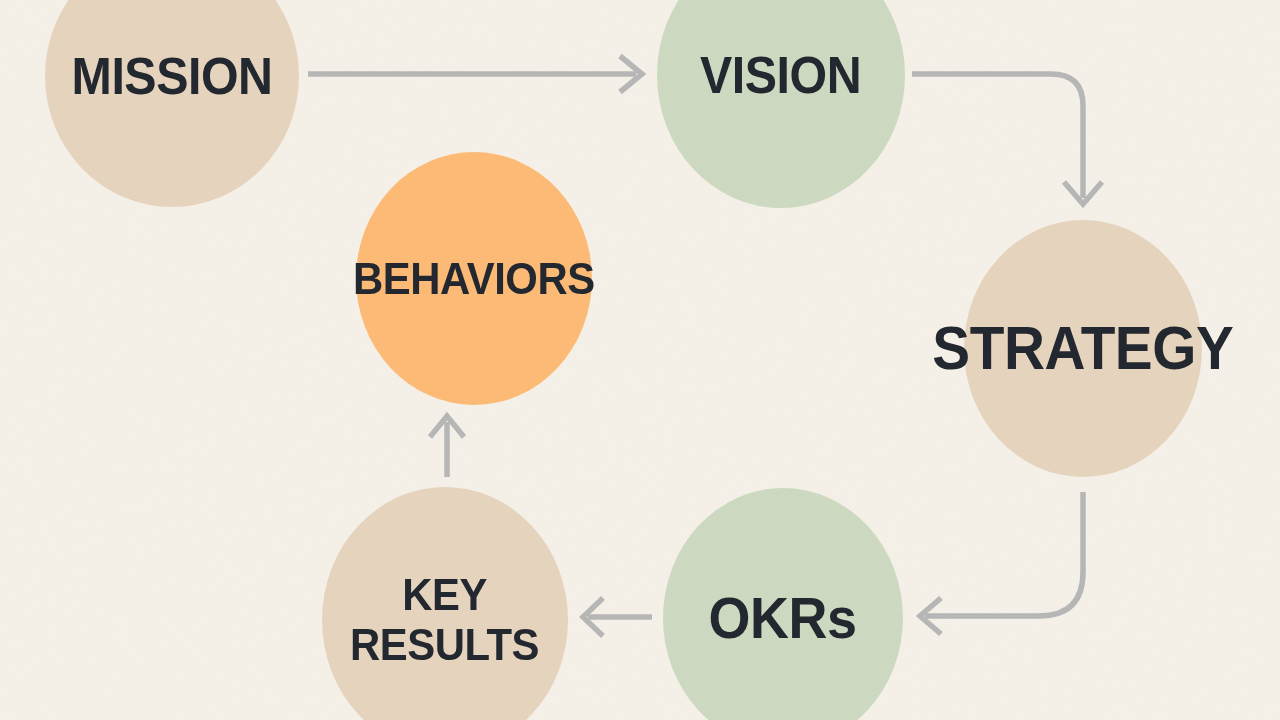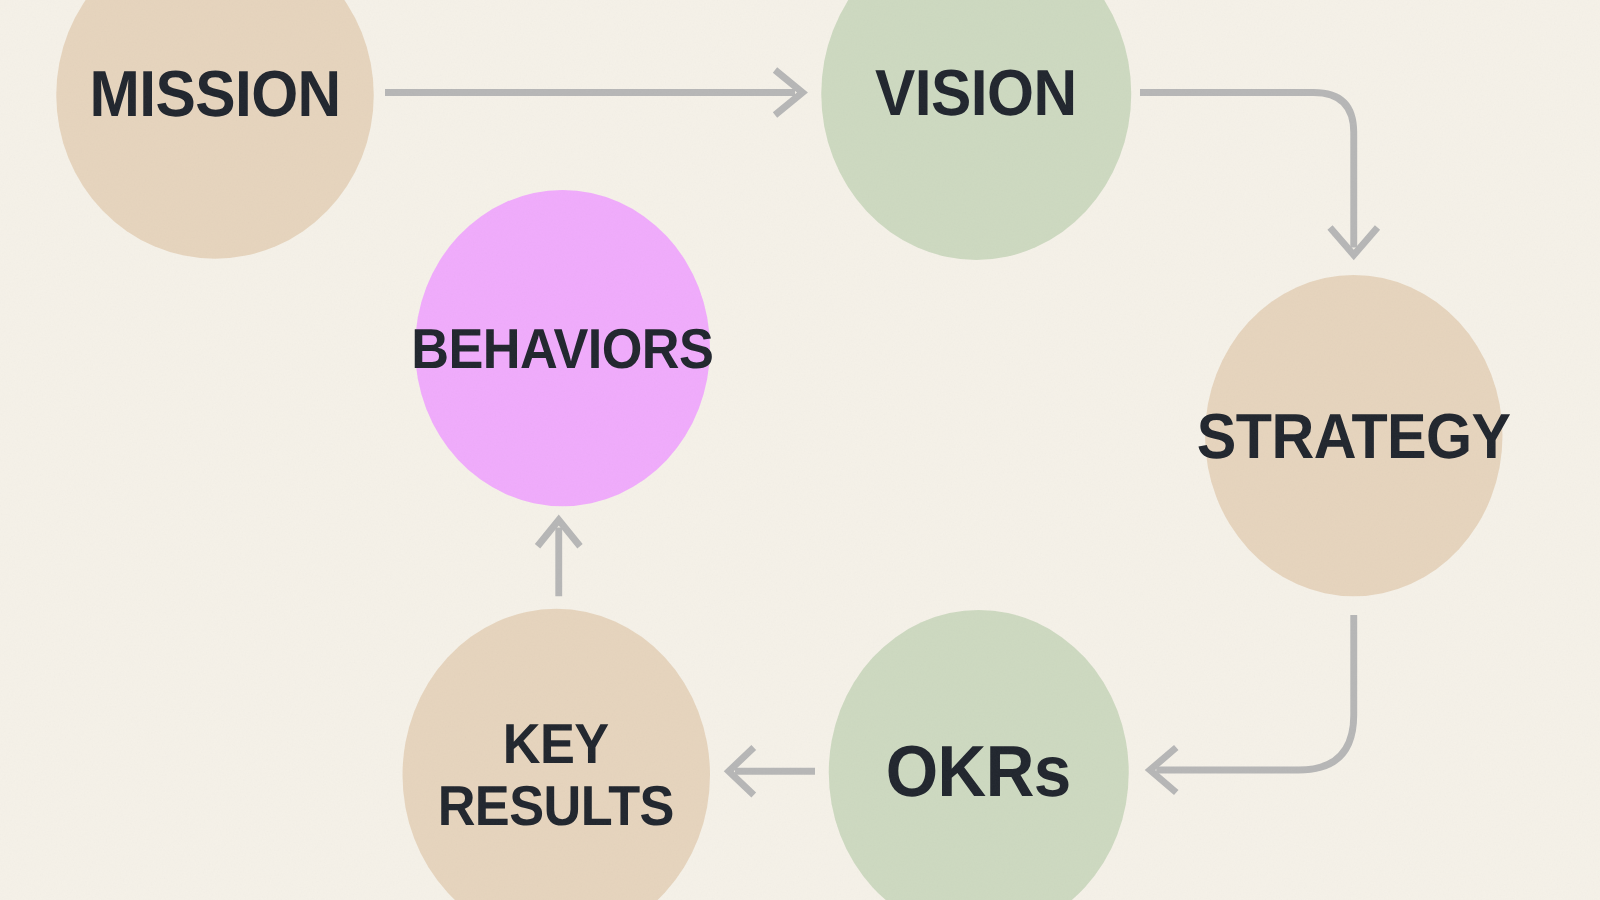--- a/index.html
+++ b/index.html
@@ -47,21 +47,21 @@
     color: var(--text, #20252d);
     letter-spacing: -0.5px;
     transform: scaleX(0.93);
     text-align: center;
     white-space: nowrap;
     line-height: 1.05;
   }
   .node--mission     { left:  45px; top: -55px; width: 254px; height: 262px; font-size: 52px; }
   .node--vision      { left: 657px; top: -58px; width: 248px; height: 266px; font-size: 52px; }
   .node--behaviors   { left: 332px; top: 152px; width: 236px; height: 253px; font-size: 45px; }
-  .node--strategy    { left: 964px; top: 220px; width: 238px; height: 257px; font-size: 51px; }
+  .node--strategy    { left: 964px; top: 220px; width: 238px; height: 257px; font-size: 61px; }
   .node--okrs        { left: 663px; top: 488px; width: 240px; height: 260px; font-size: 58px; }
   .node--key-results { left: 322px; top: 487px; width: 246px; height: 266px; font-size: 45px; }
   .node--key-results .label { line-height: 1.12; }
   .node--key-results .label span { display: block; }
   .grain {
     position: absolute;
     inset: 0;
     width: 1280px;
     height: 720px;
     opacity: 0.045;
@@ -89,21 +89,21 @@
     <span class="label">OKRs</span>
   </div>
 
   <div class="node node--key-results" style="background: rgb(230, 212, 189);">
     <span class="label">
       <span>KEY</span>
       <span>RESULTS</span>
     </span>
   </div>
 
-  <div class="node node--behaviors" style="background: #f0abfc;">
+  <div class="node node--behaviors" style="background: #fdba74; margin-left: 24px;">
     <span class="label">BEHAVIORS</span>
   </div>
 
   <svg class="arrows" viewBox="0 0 1280 720" xmlns="http://www.w3.org/2000/svg" aria-hidden="true">
 
     <path d="M308 74 H636"></path>
     <path d="M620 56 L642 74 L620 92"></path>
 
     <path d="M912 74 H1051 Q1083 74 1083 106 V198"></path>
     <path d="M1064 182 L1083 204 L1102 182"></path>

